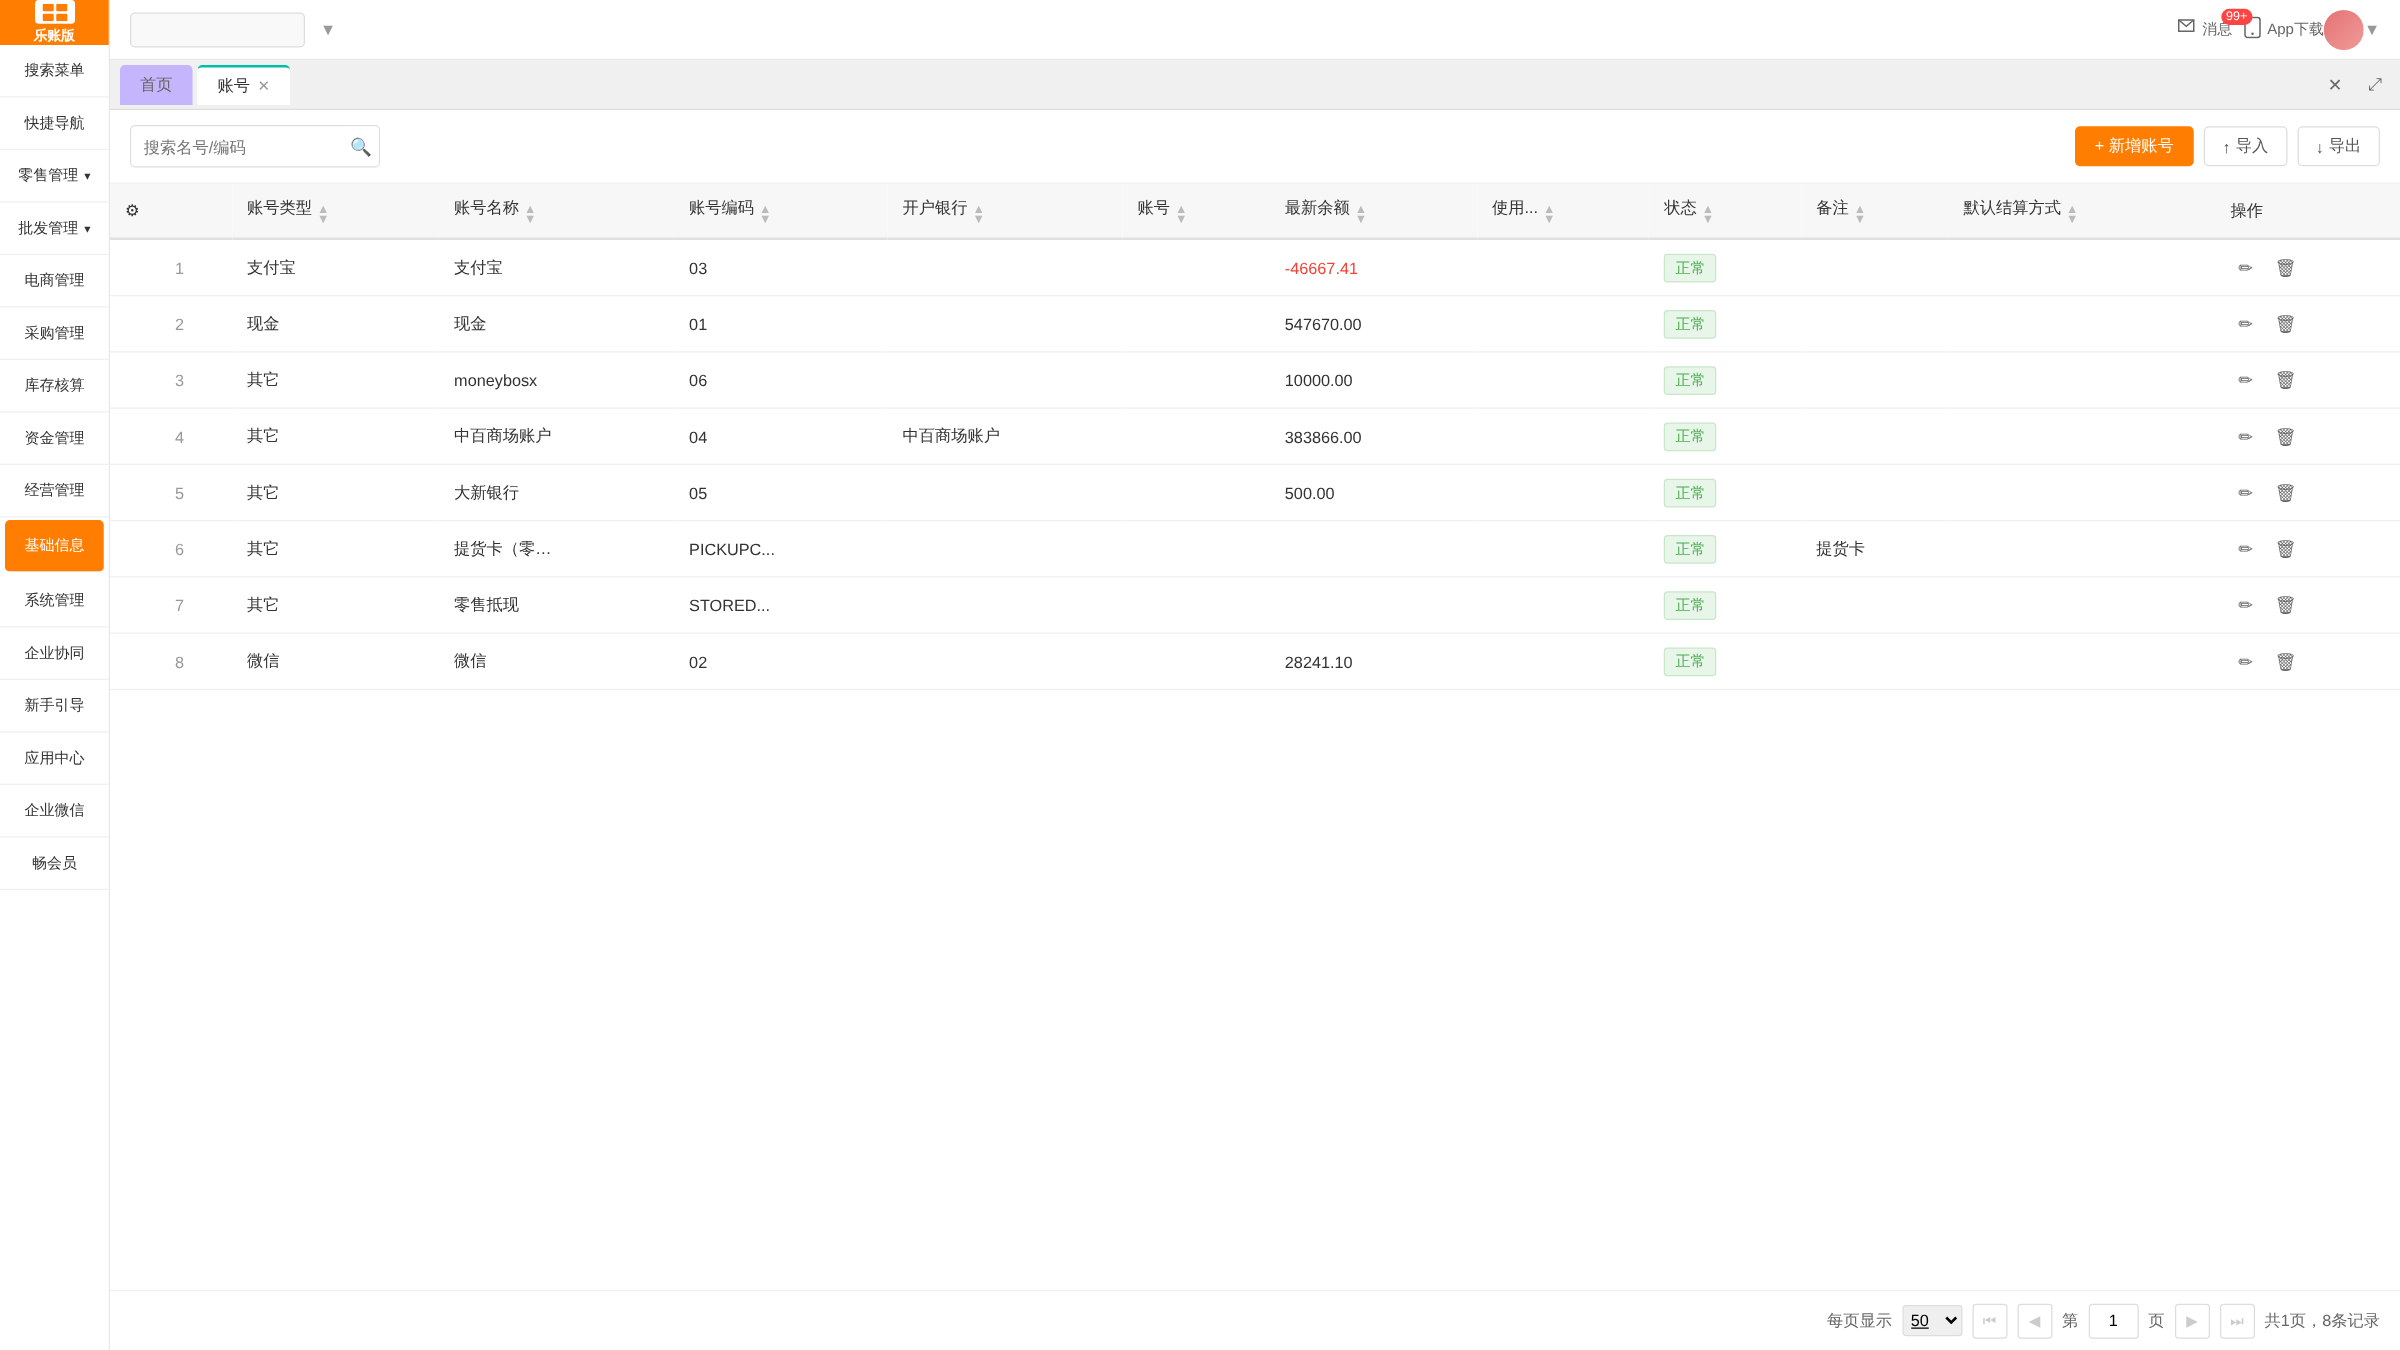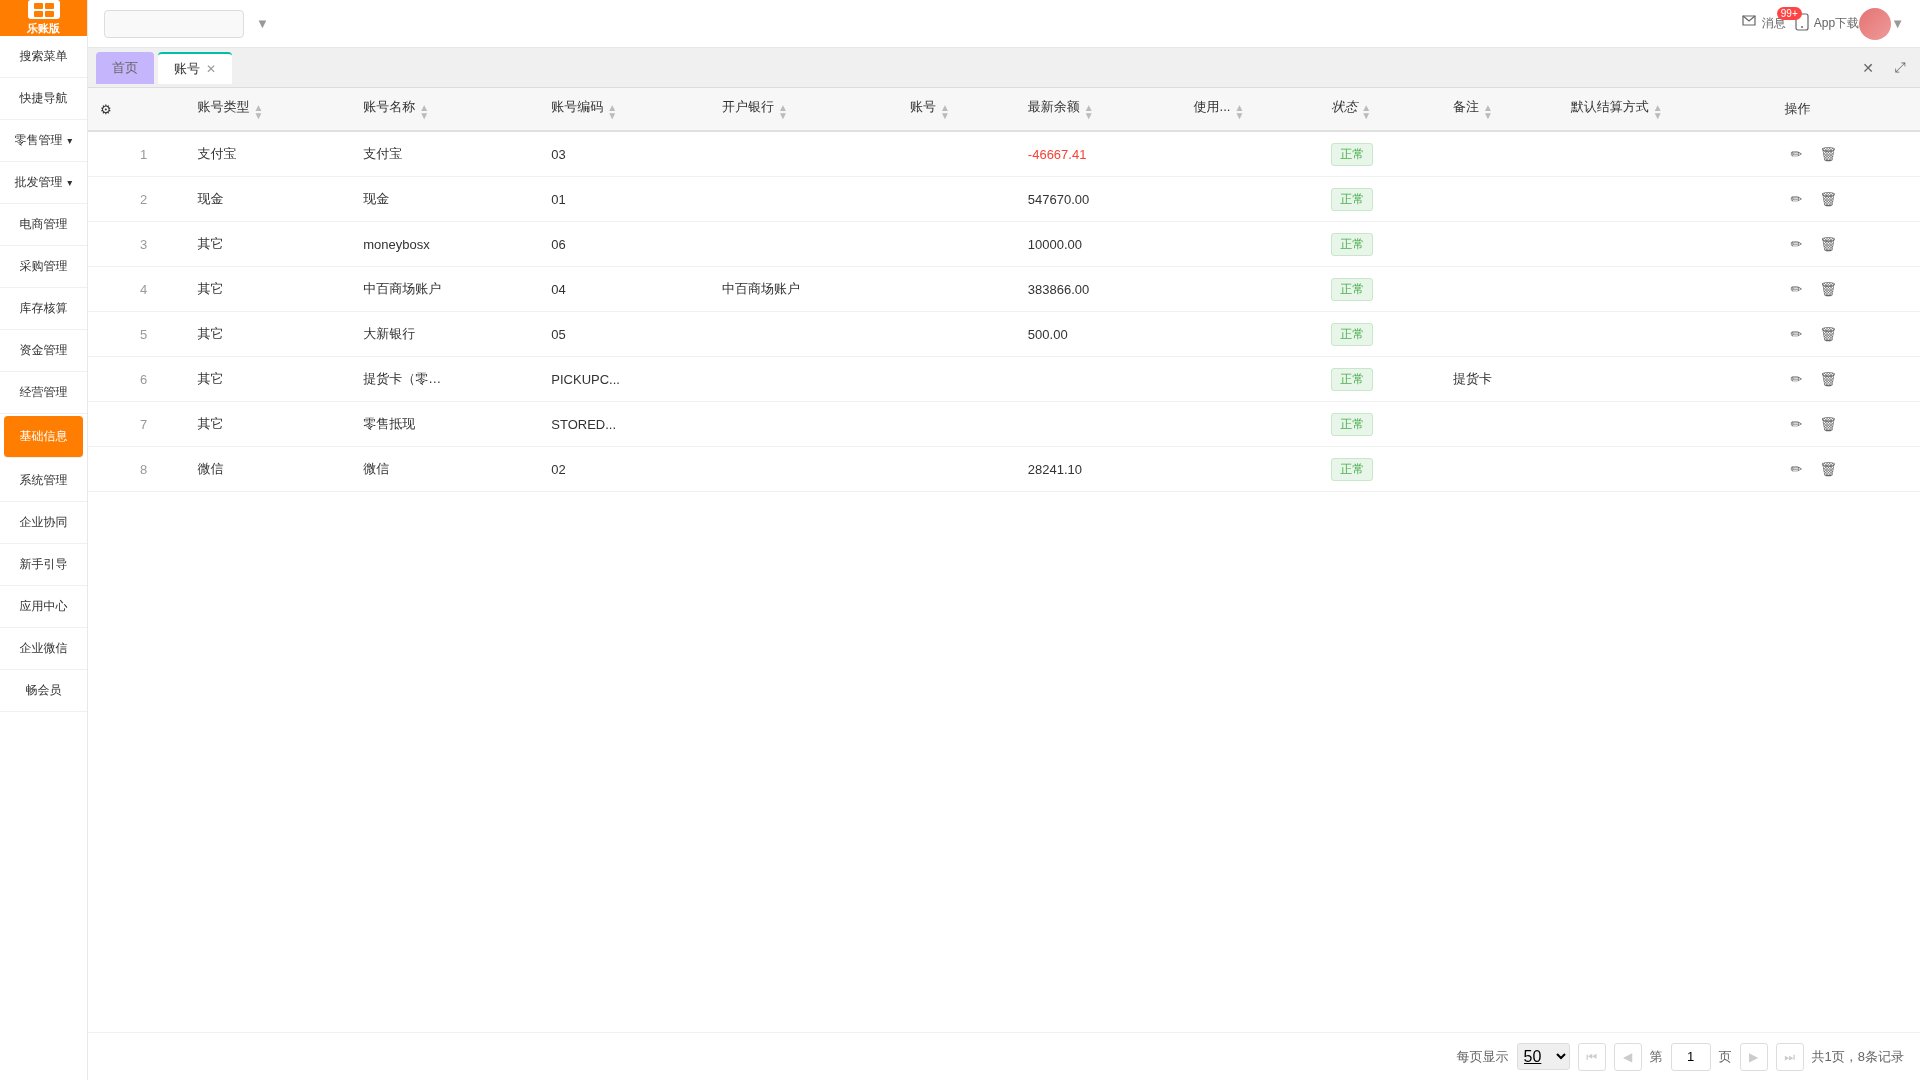--- a/index.html
+++ b/index.html
@@ -338,21 +338,21 @@
       flex-shrink: 0;
     }
     .pagination-info {
       color: #666;
       font-size: 13px;
     }
     .page-size-select {
       border: 1px solid #ddd;
       border-radius: 3px;
       padding: 3px 2px;
-      font-size: 16px;
+      font-size: 13px;
       cursor: pointer;
       text-decoration: underline;
     }
     .page-nav-btn {
       width: 28px;
       height: 28px;
       border: 1px solid #ddd;
       background: #fff;
       border-radius: 3px;
       cursor: pointer;
@@ -455,20 +455,37 @@
         </div>
       </div>
     <div class="tab-bar-actions">
       <div class="tab-action-btn">✕</div>
       <div class="tab-action-btn">⤢</div>
     </div>
   </div>
 
   <div class="page-area">
 
+    <div class="toolbar">
+      <div class="search-input-wrap">
+        <input class="search-input" placeholder="搜索名号/编码" style="">
+        <button class="search-icon-btn">🔍</button>
+      </div>
+      <div class="toolbar-right">
+        <button class="btn-primary">+ 新增账号</button>
+        <button class="btn-outline">
+          <span>↑</span>
+          <span>导入</span>
+        </button>
+        <button class="btn-outline">
+          <span>↓</span>
+          <span>导出</span>
+        </button>
+      </div>
+    </div>
 
     <div class="table-container">
       <table>
         <thead>
           <tr>
             <th class="settings-col">
               <span style="cursor:pointer;">⚙</span>
             </th>
             <th></th>
             <th style="cursor:pointer;">
@@ -506,21 +523,21 @@
                   <span>▲</span>
                   <span>▼</span>
                 </span>
             </th>
             <th style="cursor:pointer;">
               使用...<span class="sort-arrows">
                   <span>▲</span>
                   <span>▼</span>
                 </span>
             </th>
-            <th style="cursor:pointer;font-style:italic;">
+            <th style="cursor:pointer;">
               状态<span class="sort-arrows">
                   <span>▲</span>
                   <span>▼</span>
                 </span>
             </th>
             <th style="cursor:pointer;">
               备注<span class="sort-arrows">
                   <span>▲</span>
                   <span>▼</span>
                 </span>

